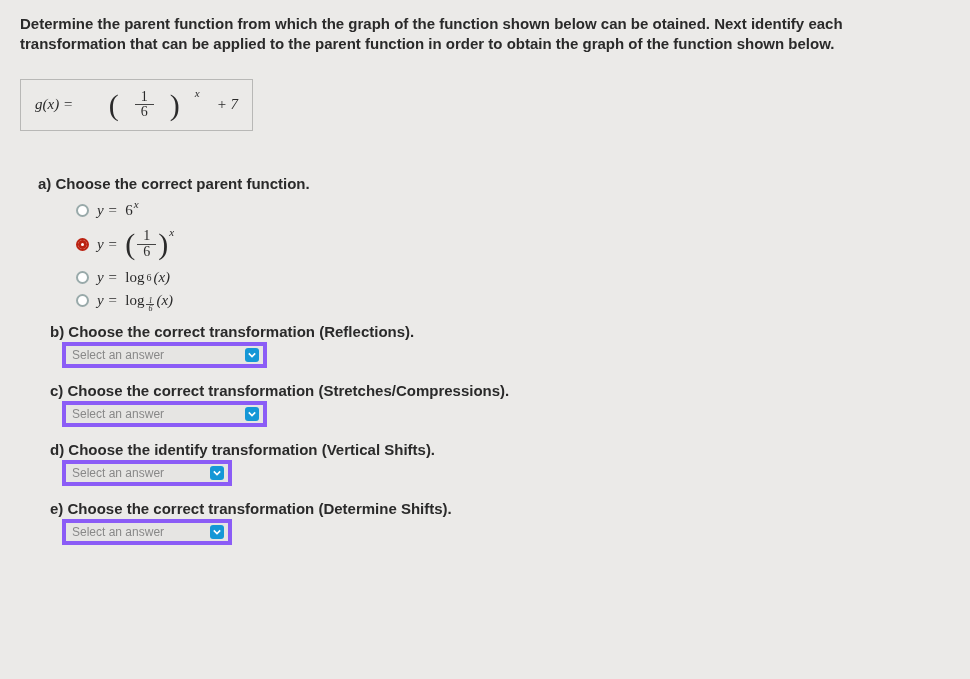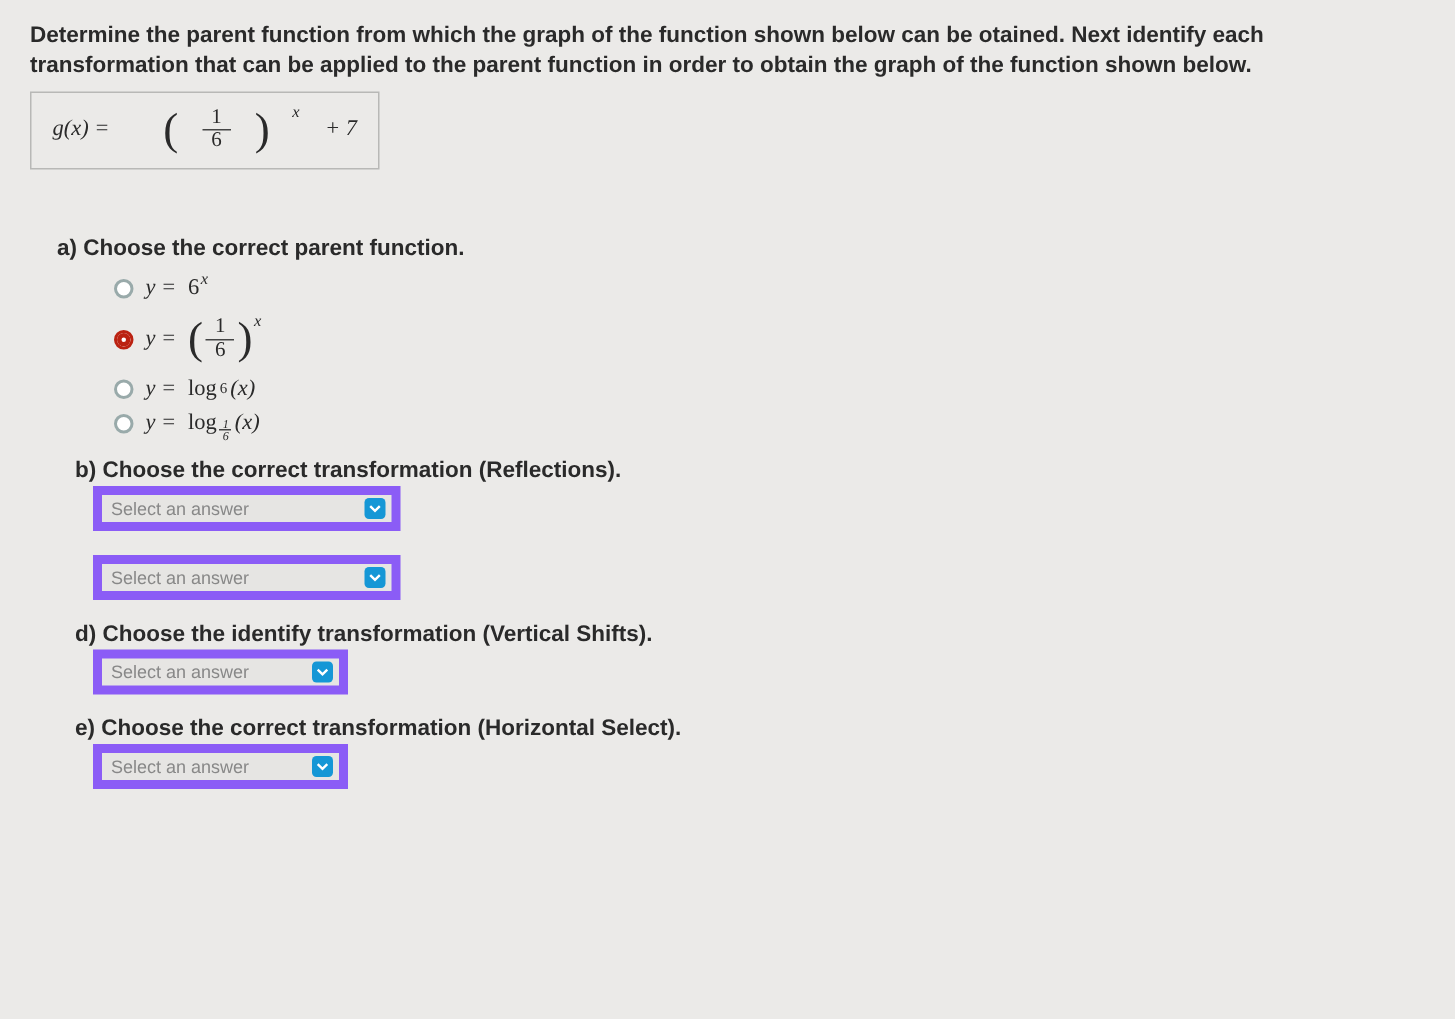--- a/index.html
+++ b/index.html
@@ -6,21 +6,21 @@
   body {
     width: 970px;
     height: 679px;
     background: #ebeae8;
     font-family: Arial, Helvetica, sans-serif;
     color: #2a2a2a;
     padding: 14px 20px;
     font-size: 15px;
     overflow: hidden;
   }
-  .prompt { font-weight: bold; line-height: 1.35; max-width: 920px; }
+  .prompt { font-weight: bold; line-height: 1.35; margin-bottom: 18px; max-width: 920px; }
   .equation-box {
     border: 1px solid #b8b8b6;
     display: inline-block;
     padding: 10px 14px;
     margin: 6px 0 20px 0;
     font-family: Georgia, 'Times New Roman', serif;
     font-style: italic;
   }
   .eq { display: inline-flex; align-items: center; gap: 16px; }
   .frac { display:inline-flex; flex-direction:column; align-items:center; font-size:14px; line-height:1.05; font-style:normal;}
@@ -35,21 +35,21 @@
     border: 2px solid #9aa; background:#fff; display:inline-block; flex:none;
   }
   .radio.checked { border-color:#b21; box-shadow: inset 0 0 0 3px #b21; }
   .mlbl { font-style: italic; display:inline-flex; align-items:center; gap:2px;}
   .sub { font-size:10px; vertical-align: sub; font-style:normal;}
   .tiny-frac { display:inline-flex; flex-direction:column; align-items:center; font-size:8px; line-height:0.9; position:relative; top:4px;}
   .tiny-frac .tn{border-bottom:1px solid #444; padding:0 2px;}
   .section { margin: 14px 0 6px 30px; }
   .section .sl { font-weight: bold; margin-top: 12px; }
   .select-box {
-    border: 6px solid #8b5cf6;
+    border: 4px solid #8b5cf6;
     background: #e6e5e3;
     display: inline-flex;
     align-items: center;
     justify-content: space-between;
     width: 205px;
     padding: 2px 4px 2px 6px;
     margin: 2px 0 0 12px;
     font-size: 12px;
     color: #888;
     font-weight: normal;
@@ -132,37 +132,37 @@
 
 <div id="sections">
     <div class="section"><div class="sl">b) Choose the correct transformation (Reflections).</div><div class="select-box">
         <span>Select an answer</span>
         <span class="chev">
           <svg viewBox="0 0 10 10">
             <path d="M1 3 L5 7 L9 3" fill="none" stroke="#fff" stroke-width="2"></path>
           </svg>
         </span>
       </div></div>
-    <div class="section"><div class="select-box">
+    <div class="section"><div class="sl">c) Choose the correct transformation (Stretches/Compressions).</div><div class="select-box">
         <span>Select an answer</span>
         <span class="chev">
           <svg viewBox="0 0 10 10">
             <path d="M1 3 L5 7 L9 3" fill="none" stroke="#fff" stroke-width="2"></path>
           </svg>
         </span>
       </div></div>
     <div class="section"><div class="sl">d) Choose the identify transformation (Vertical Shifts).</div><div class="select-box narrow">
         <span>Select an answer</span>
         <span class="chev">
           <svg viewBox="0 0 10 10">
             <path d="M1 3 L5 7 L9 3" fill="none" stroke="#fff" stroke-width="2"></path>
           </svg>
         </span>
       </div></div>
-    <div class="section"><div class="sl">e) Choose the correct transformation (Horizontal Select).</div><div class="select-box narrow">
+    <div class="section"><div class="sl">e) Choose the correct transformation (Determine Shifts).</div><div class="select-box narrow">
         <span>Select an answer</span>
         <span class="chev">
           <svg viewBox="0 0 10 10">
             <path d="M1 3 L5 7 L9 3" fill="none" stroke="#fff" stroke-width="2"></path>
           </svg>
         </span>
       </div></div>
   </div>
 
 

